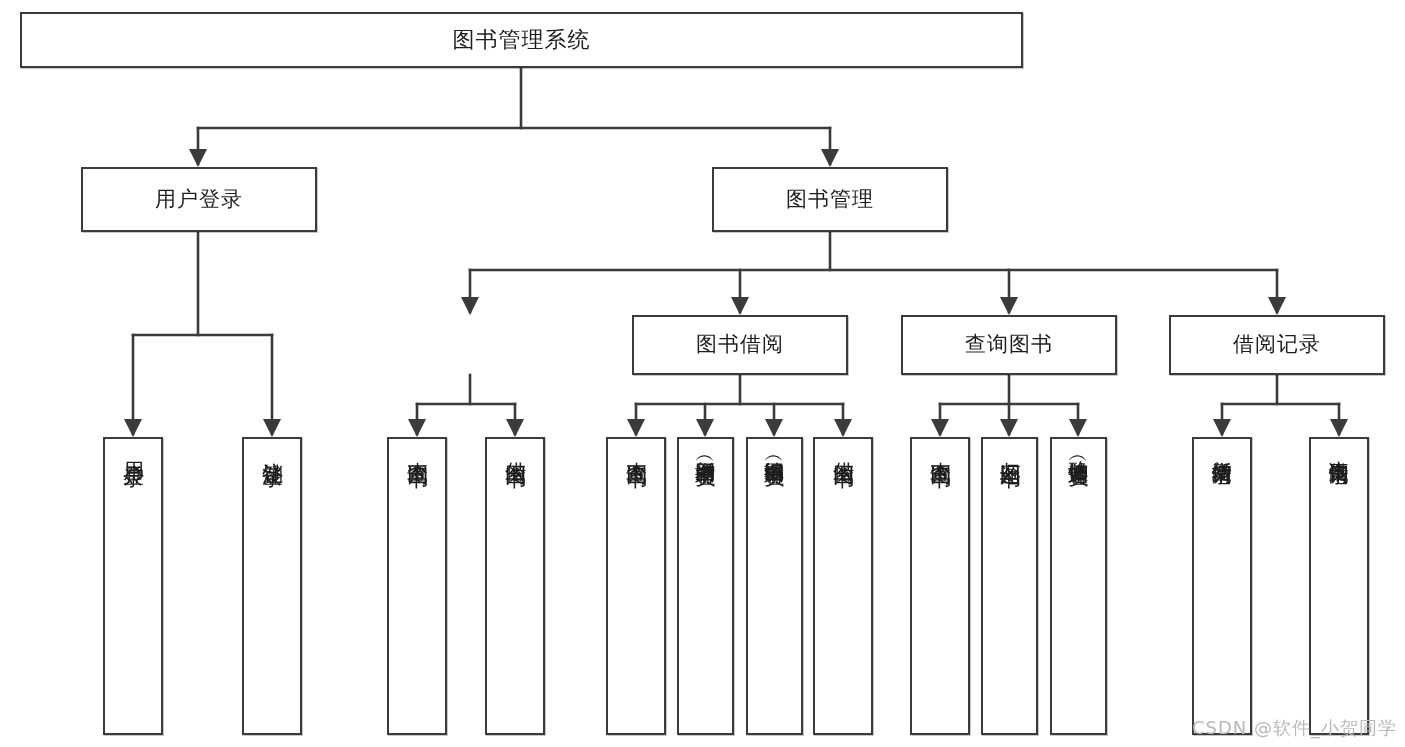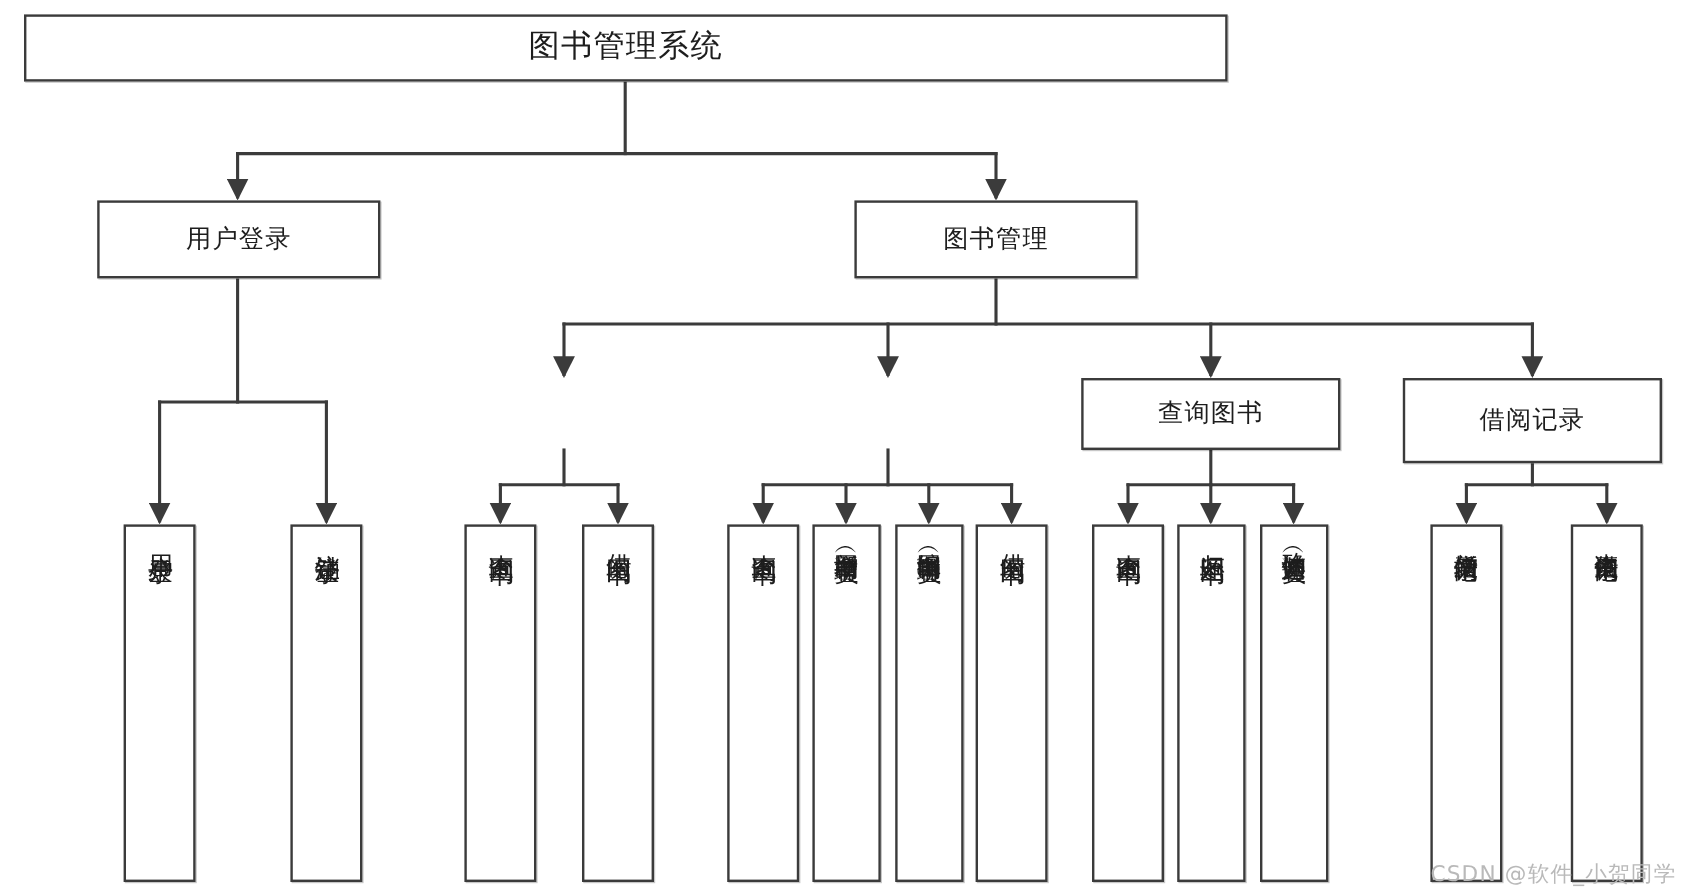--- a/index.html
+++ b/index.html
@@ -37,21 +37,21 @@
     justify-content: center;
     color: #1d1d1d;
     z-index: 2;
   }
   .node-h {
     font-size: 21px;
     letter-spacing: 1px;
     line-height: 1.2;
     white-space: nowrap;
   }
-  .node-root .node-h { font-size: 26px; }
+  .node-root .node-h { font-size: 22px; }
   .node-v {
     align-items: flex-start;
     justify-content: center;
     padding-top: 6px;
   }
   .node-v .label-v {
     writing-mode: vertical-rl;
     text-orientation: upright;
     font-size: 21px;
     letter-spacing: 2px;
@@ -129,24 +129,27 @@
     <span class="node-h">图书管理系统</span>
   </div>
 
   <div class="node" style="left:81px; top:167px; width:236px; height:65px;">
     <span class="node-h">用户登录</span>
   </div>
   <div class="node" style="left:712px; top:167px; width:236px; height:65px;">
     <span class="node-h">图书管理</span>
   </div>
 
+  <div class="node" style="left:632px; top:315px; width:216px; height:60px;">
+    <span class="node-h">图书借阅</span>
+  </div>
   <div class="node" style="left:901px; top:315px; width:216px; height:60px;">
     <span class="node-h">查询图书</span>
   </div>
-  <div class="node" style="left:1169px; top:315px; width:216px; height:71px;">
+  <div class="node" style="left:1169px; top:315px; width:216px; height:60px;">
     <span class="node-h">借阅记录</span>
   </div>
 
   <div class="node node-v" style="left:103px; top:437px; width:60px; height:298px;">
     <span class="label-v">用户登录</span>
   </div>
   <div class="node node-v" style="left:242px; top:437px; width:60px; height:298px;">
     <span class="label-v">注销登录</span>
   </div>
 

